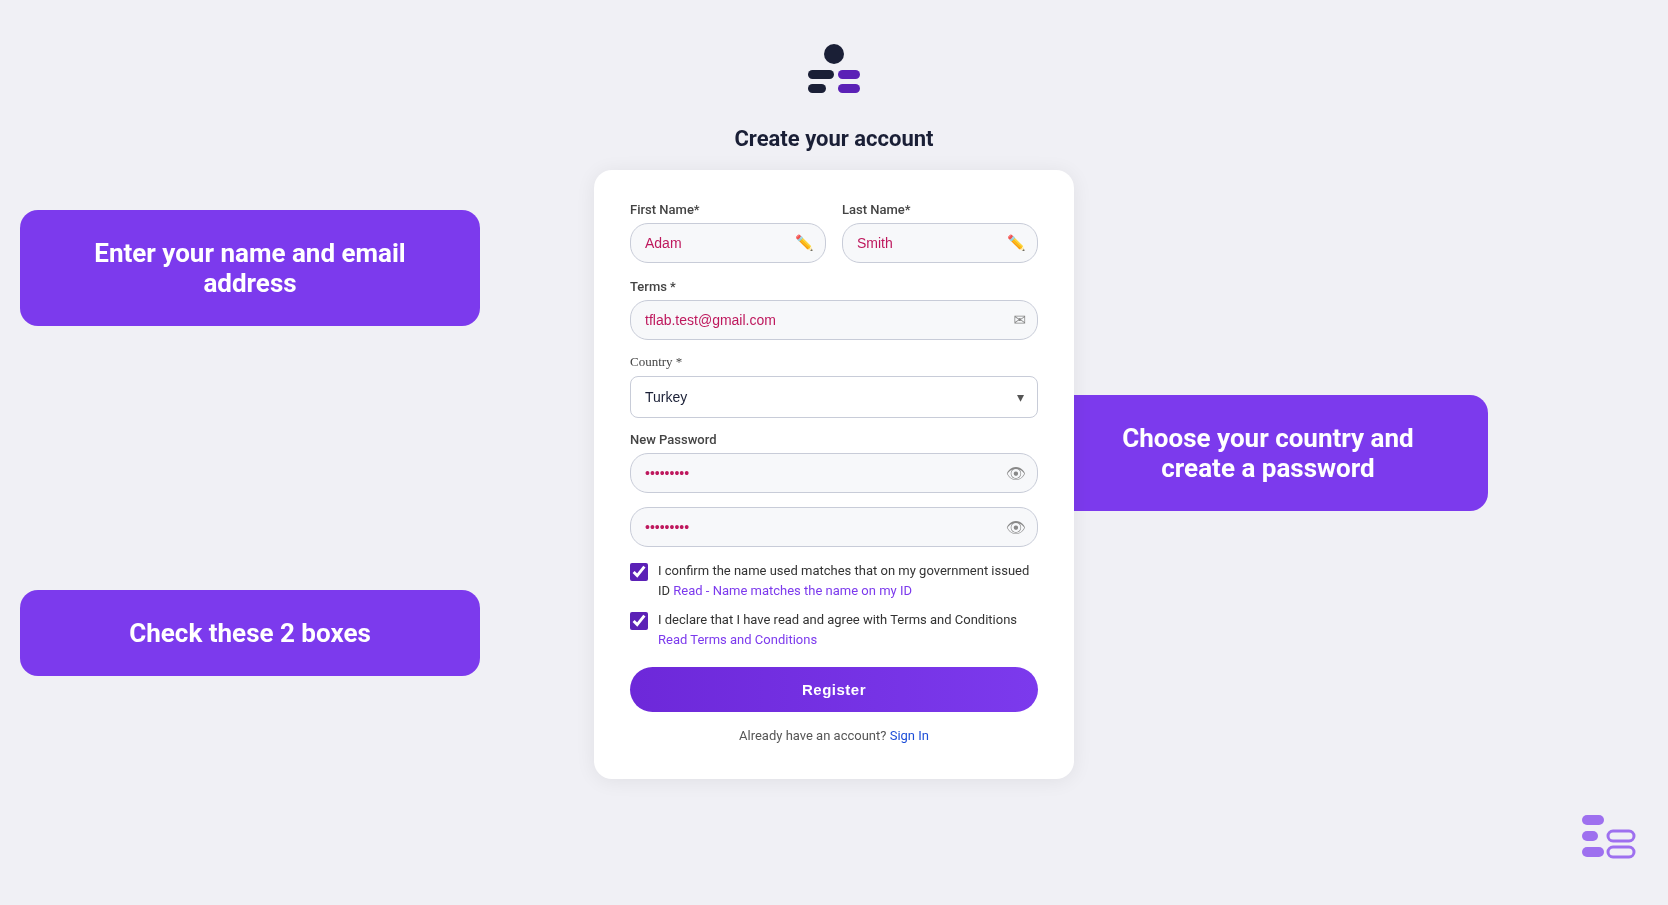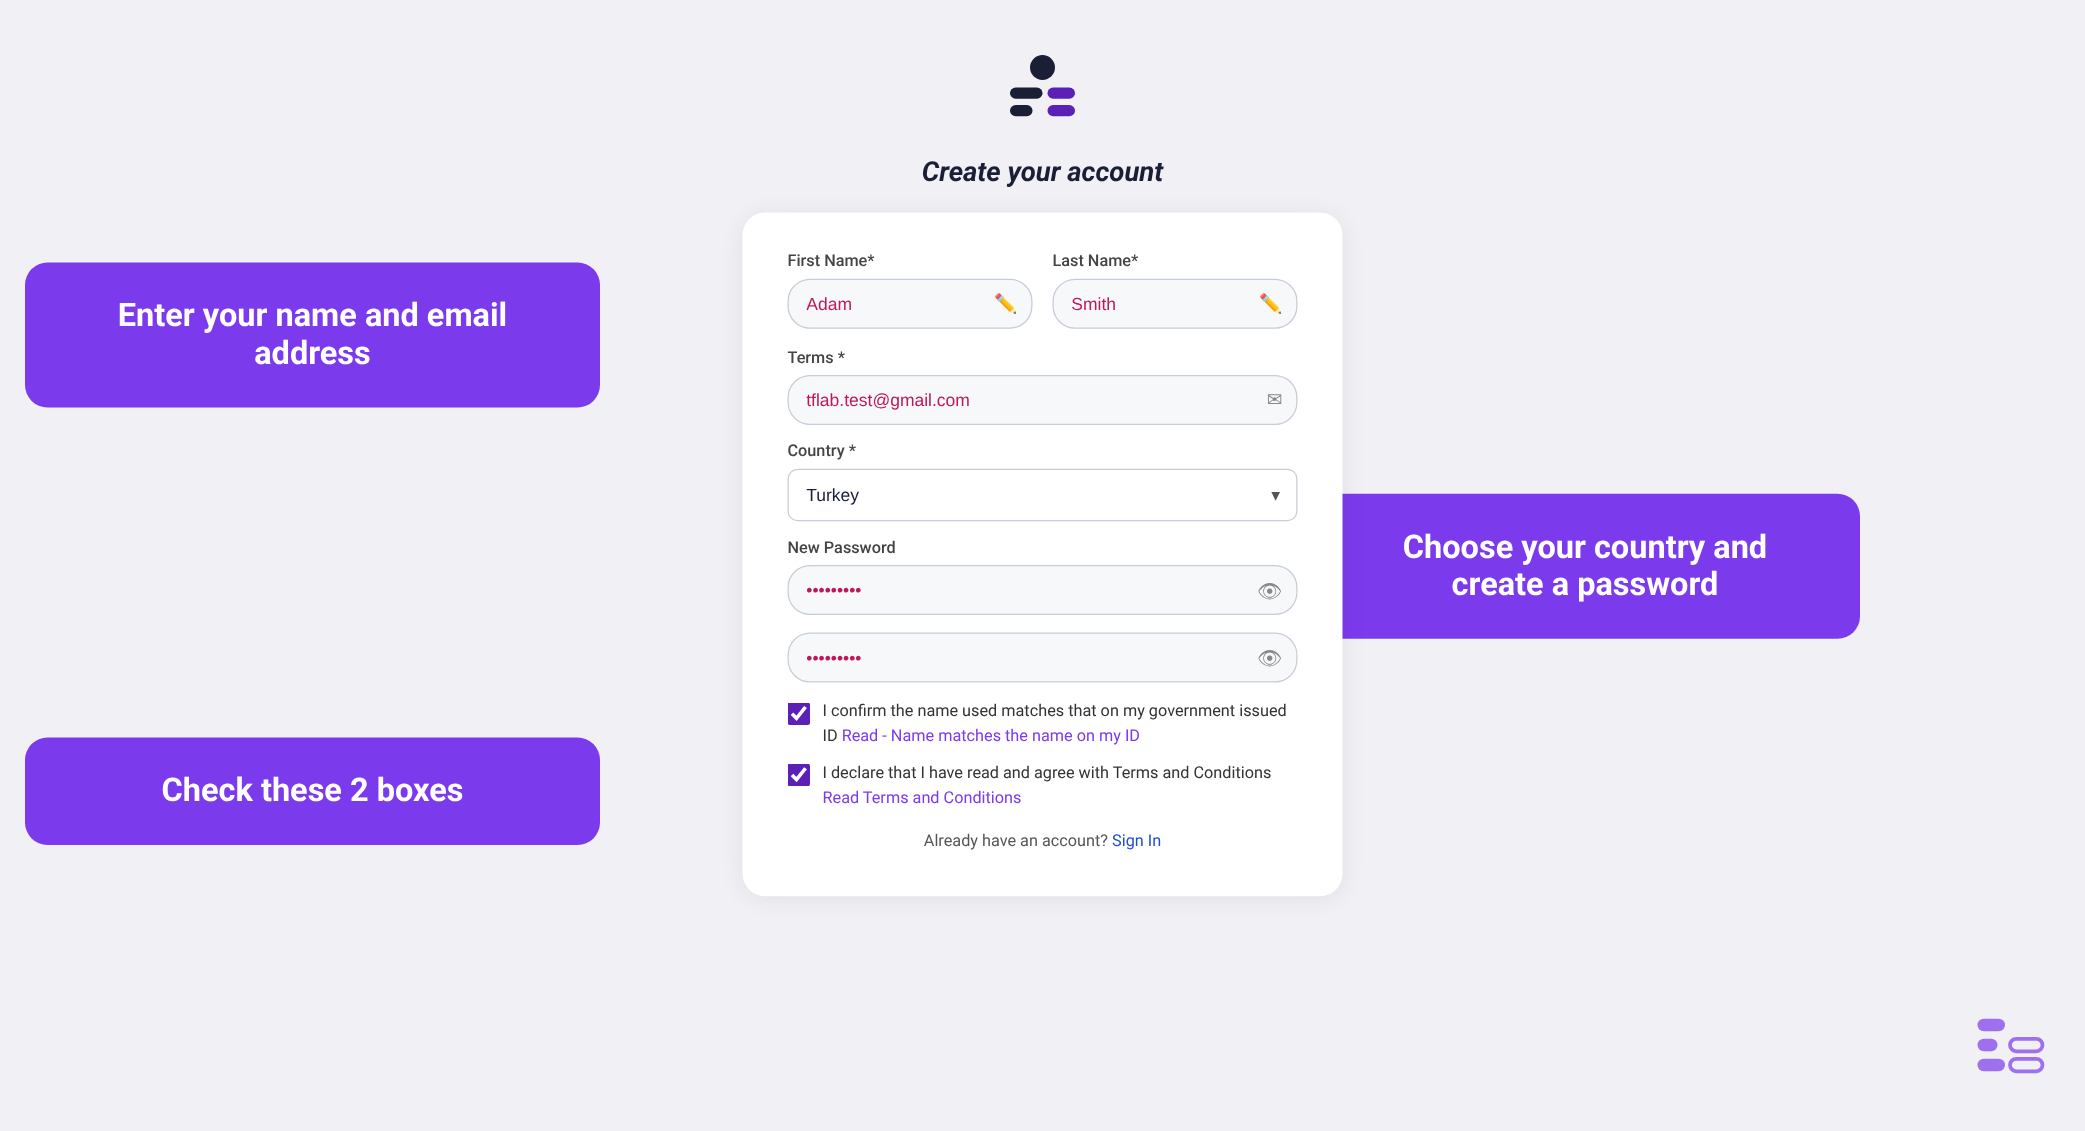--- a/index.html
+++ b/index.html
@@ -12,21 +12,20 @@
       overflow: hidden;
     }
 
     
     .logo-area {
       display: flex;
       flex-direction: column;
       align-items: center;
       padding-top: 36px;
       margin-bottom: 20px;
-      font-style: italic;
     }
 
     .logo-icon {
       width: 80px;
       height: 80px;
       margin-bottom: 10px;
     }
 
     .page-title {
       font-size: 22px;
@@ -153,20 +152,21 @@
       color: #555;
       font-size: 14px;
     }
 
     .country-label {
       font-size: 13px;
       color: #444;
       margin-bottom: 6px;
       font-weight: 500;
       display: block;
+      font-family: Liberation Serif, serif;
     }
 
     .password-label {
       font-size: 13px;
       color: #444;
       margin-bottom: 6px;
       font-weight: 500;
       display: block;
     }
 
@@ -361,20 +361,21 @@
     <div class="checkbox-item">
       <input type="checkbox" checked="" style="">
       <div class="checkbox-text">
         <span>I declare that I have read and agree with Terms and Conditions</span><br>
         <a href="#" class="checkbox-link">Read Terms and Conditions</a>
       </div>
     </div>
   </div>
 
   
+  <button class="register-btn">Register</button>
 
   
   <div class="signin-row">
     <span>Already have an account?</span>
     <a href="#" class="signin-link">Sign In</a>
   </div>
 
 </div>
 
 <div class="bottom-right-mark">

